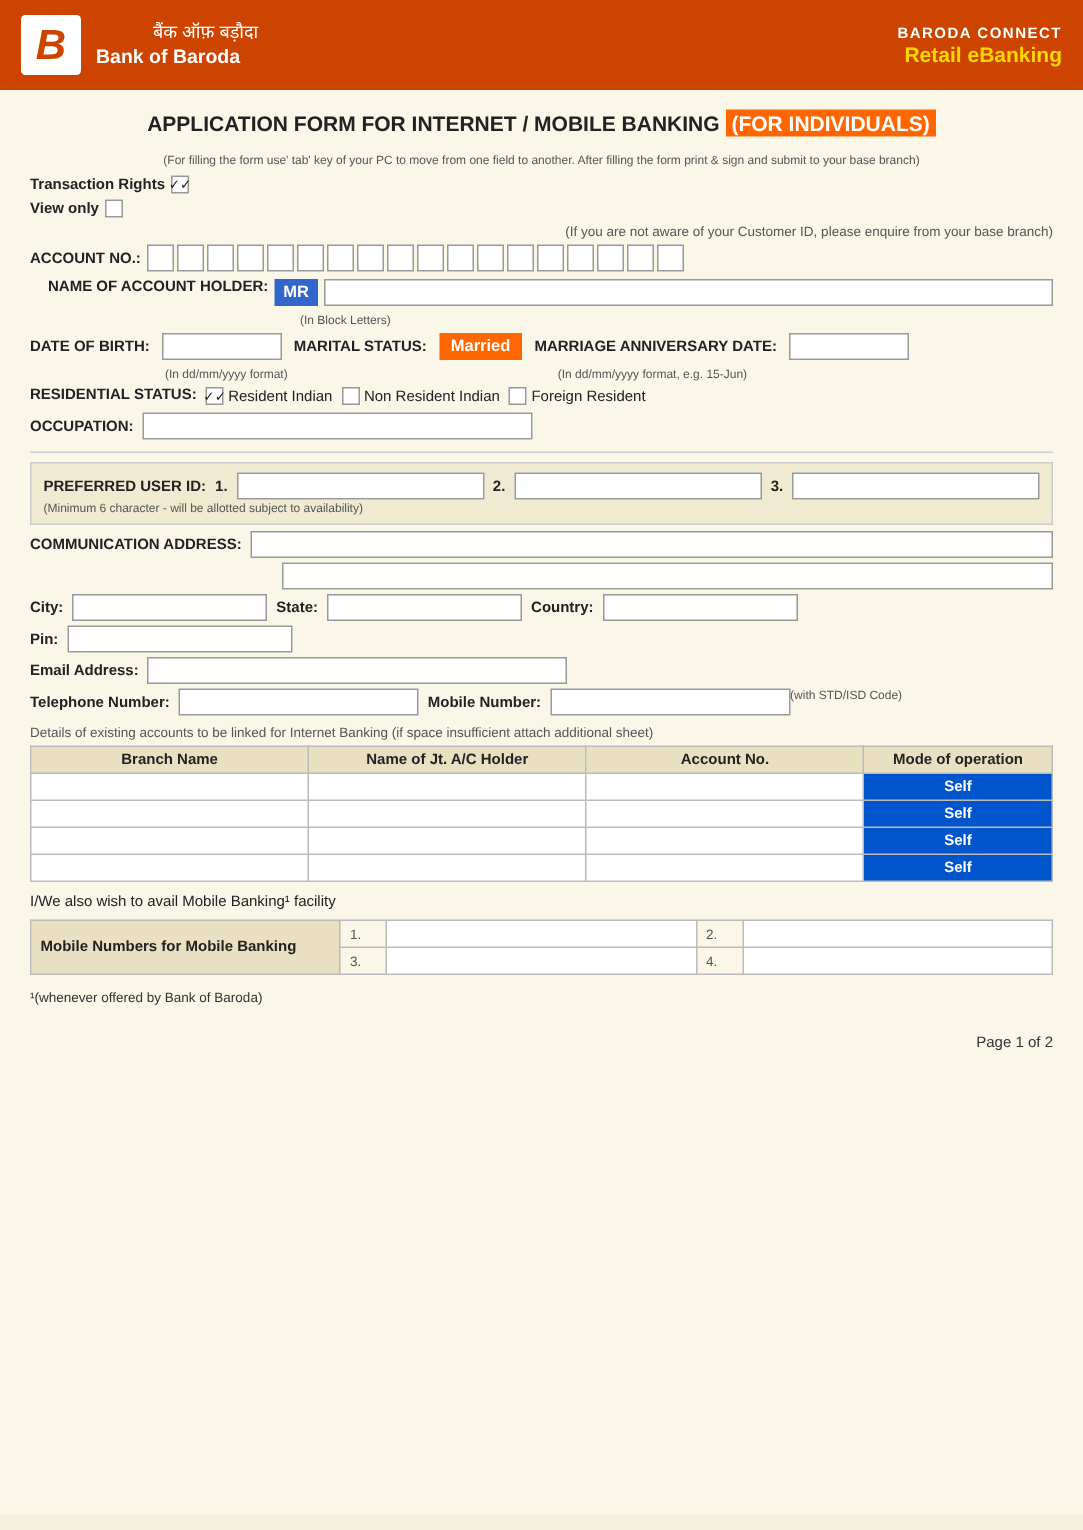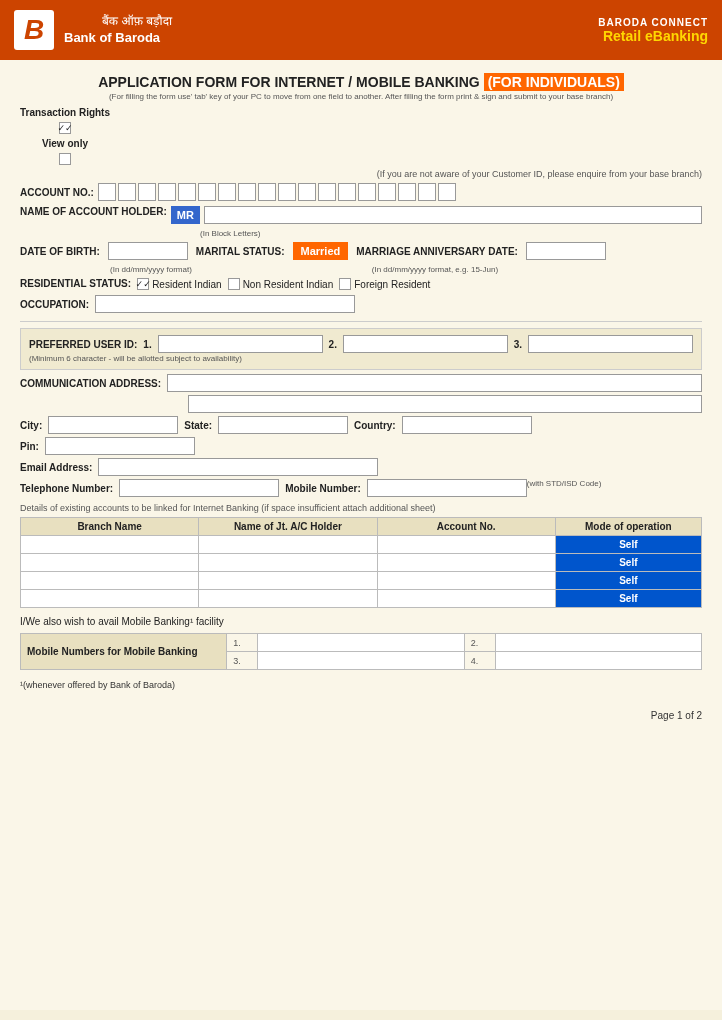--- a/index.html
+++ b/index.html
@@ -71,21 +71,21 @@
       padding: 14px 20px 20px 20px;
       min-height: 950px;
       position: relative;
     }
 
     .form-title {
       text-align: center;
       font-size: 14px;
       font-weight: bold;
       color: #222;
-      margin-bottom: 2px;
+      margin-bottom: 12px;
     }
     .for-individuals {
       background: #ff6600;
       color: white;
       padding: 1px 4px;
       font-size: 14px;
       font-weight: bold;
     }
     .form-subtitle {
       text-align: center;
@@ -109,21 +109,20 @@
       height: 18px;
       border: 1px solid #999;
       background: white;
       font-size: 10px;
     }
     .tr-row {
       display: flex;
       align-items: center;
       gap: 4px;
       margin-bottom: 2px;
-      flex-direction: column;
     }
     .tr-label {
       font-size: 10px;
       font-weight: bold;
     }
 
     
     .form-row {
       display: flex;
       align-items: center;
@@ -284,21 +283,21 @@
     
     .accounts-table {
       width: 100%;
       border-collapse: collapse;
       margin-bottom: 8px;
       font-size: 10px;
     }
     .accounts-table th {
       background: #e8e0c0;
       border: 1px solid #bbb;
-      padding: 3px 14px;
+      padding: 3px 4px;
       text-align: center;
       font-weight: bold;
     }
     .accounts-table td {
       border: 1px solid #bbb;
       padding: 2px 4px;
       height: 18px;
       background: white;
     }
     .accounts-table td.mode-self {
@@ -435,21 +434,21 @@
       <div class="char-box"></div>
       <div class="char-box"></div>
       <div class="char-box"></div>
       <div class="char-box"></div>
       <div class="char-box"></div>
       <div class="char-box"></div>
     </div>
   </div>
 
   <div class="name-row">
-    <span class="field-label" style="white-space:nowrap;">
+    <span class="field-label" style="white-space:nowrap;margin-left:12px;">
       <span>NAME OF ACCOUNT HOLDER:</span>
     </span>
     <div class="mr-prefix">MR</div>
     <input type="text" class="input-full" style="">
   </div>
   <div style="font-size:8px;color:#555;margin-bottom:4px;margin-left:180px;">(In Block Letters)</div>
 
   <div class="marital-row">
     <span class="field-label">DATE OF BIRTH:</span>
     <input type="text" class="input-sm" style="">

